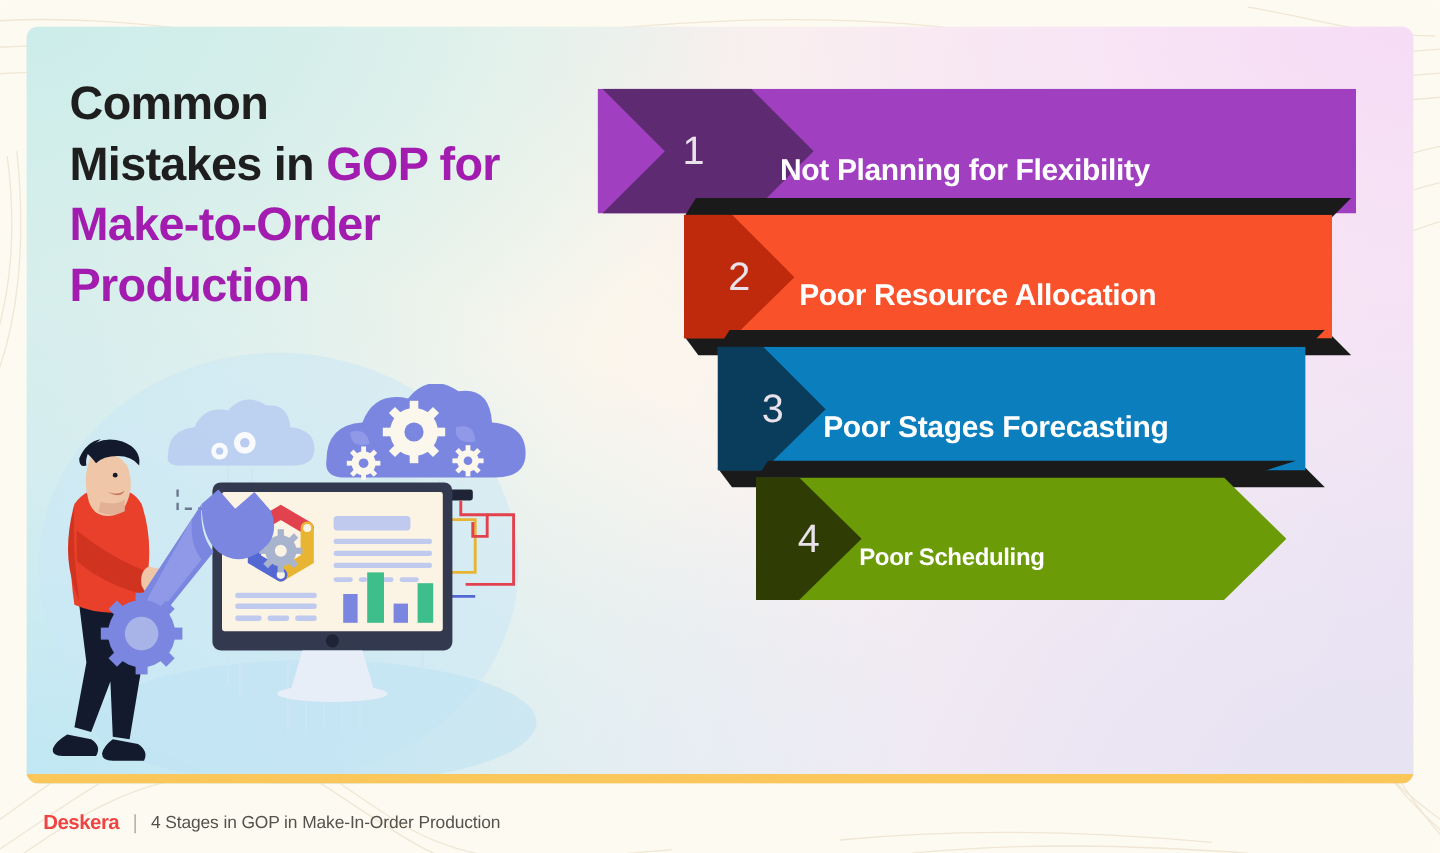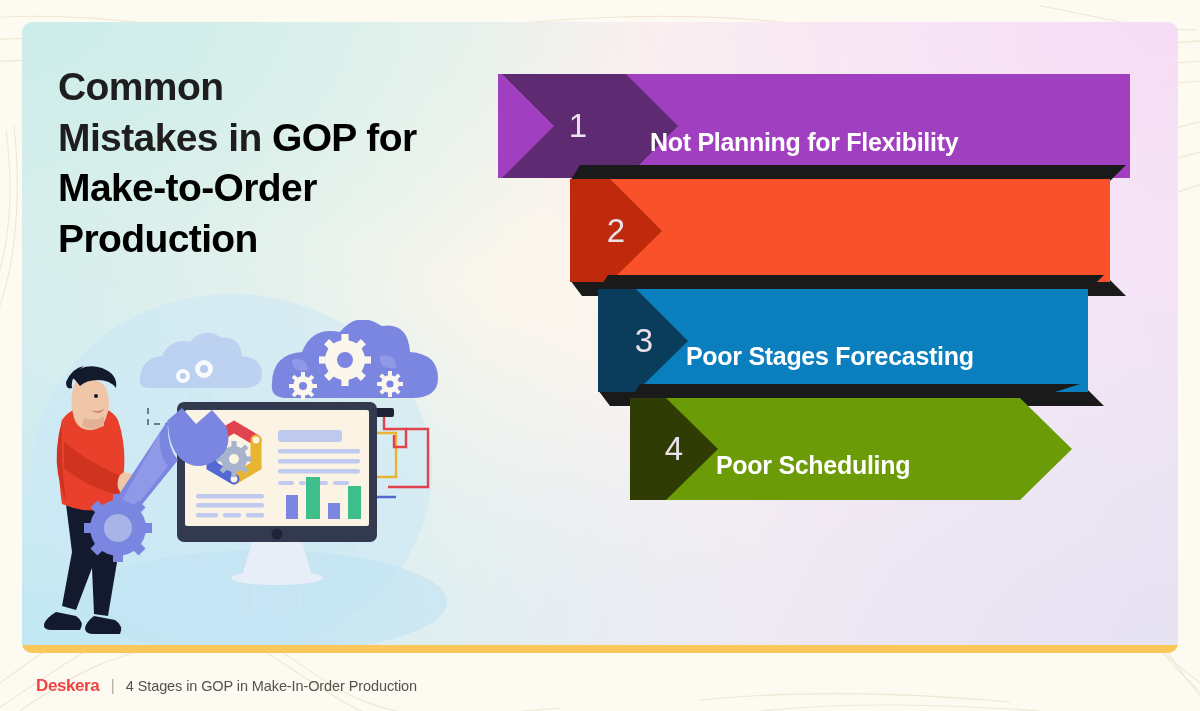--- a/index.html
+++ b/index.html
@@ -35,21 +35,21 @@
     position:absolute; left:0; right:0; bottom:0; height:8px;
     background:#FBC75A;
   }
 
   
   #title {
     position:absolute; left:58px; top:62px; width:430px;
     font-size:39px; font-weight:700; line-height:1.30;
     letter-spacing:-0.6px; color:#1E1E1E;
   }
-  #title .accent { color:#000000; }
+  #title .accent { color:#a21caf; }
 
   
   .banner-wrap { position:absolute; }
   .shadow-layer, .body-layer, .chev-layer {
     position:absolute; left:0; top:0; width:100%; height:100%;
   }
   .banner-label {
     position:absolute; top:16px; height:100%;
     display:flex; align-items:center;
     color:#FFFFFF; font-weight:700; letter-spacing:-0.3px;
@@ -72,21 +72,21 @@
   #banner-2 .banner-label { left:96px; font-size:25px; }
 
   
   #banner-3 { left:598px; top:289px; width:490px; height:103px; }
   #banner-3 .banner-num { left:22px; width:48px; }
   #banner-3 .banner-label { left:88px; font-size:25px; }
 
   
   #banner-4 { left:630px; top:398px; width:442px; height:102px; }
   #banner-4 .banner-num { left:20px; width:48px; }
-  #banner-4 .banner-label { left:86px; font-size:25px; }
+  #banner-4 .banner-label { left:86px; font-size:20px; }
 
   
   #illustration {
     position:absolute; left:40px; top:320px; width:420px; height:330px;
   }
 
   
   #footer {
     position:absolute; left:36px; top:676px;
     display:flex; align-items:center; gap:11px;
@@ -154,20 +154,21 @@
       <polygon points="10,-14 556,-14 540,2 0,2" fill="#1A1A1A"></polygon>
       <polygon points="0,101 540,101 556,117 12,117" fill="#1A1A1A"></polygon>
     </svg>
     <svg class="body-layer" viewBox="0 0 540 103" preserveAspectRatio="none">
       <polygon points="0,0 540,0 540,103 0,103" fill="#F9512A"></polygon>
     </svg>
     <svg class="chev-layer" viewBox="0 0 540 103" preserveAspectRatio="none">
       <polygon points="0,0 40,0 92,52 40,103 0,103" fill="#BE2A0B"></polygon>
     </svg>
     <div class="banner-num">2</div>
+    <div class="banner-label">Poor Resource Allocation</div>
   </div>
 
   <div class="banner-wrap" id="banner-3">
     <svg class="shadow-layer" style="overflow:visible" viewBox="0 0 490 103" preserveAspectRatio="none">
       <polygon points="10,-14 506,-14 490,2 0,2" fill="#1A1A1A"></polygon>
       <polygon points="0,101 490,101 506,117 12,117" fill="#1A1A1A"></polygon>
     </svg>
     <svg class="body-layer" viewBox="0 0 490 103" preserveAspectRatio="none">
       <polygon points="0,0 490,0 490,103 0,103" fill="#0B7FBE"></polygon>
     </svg>

